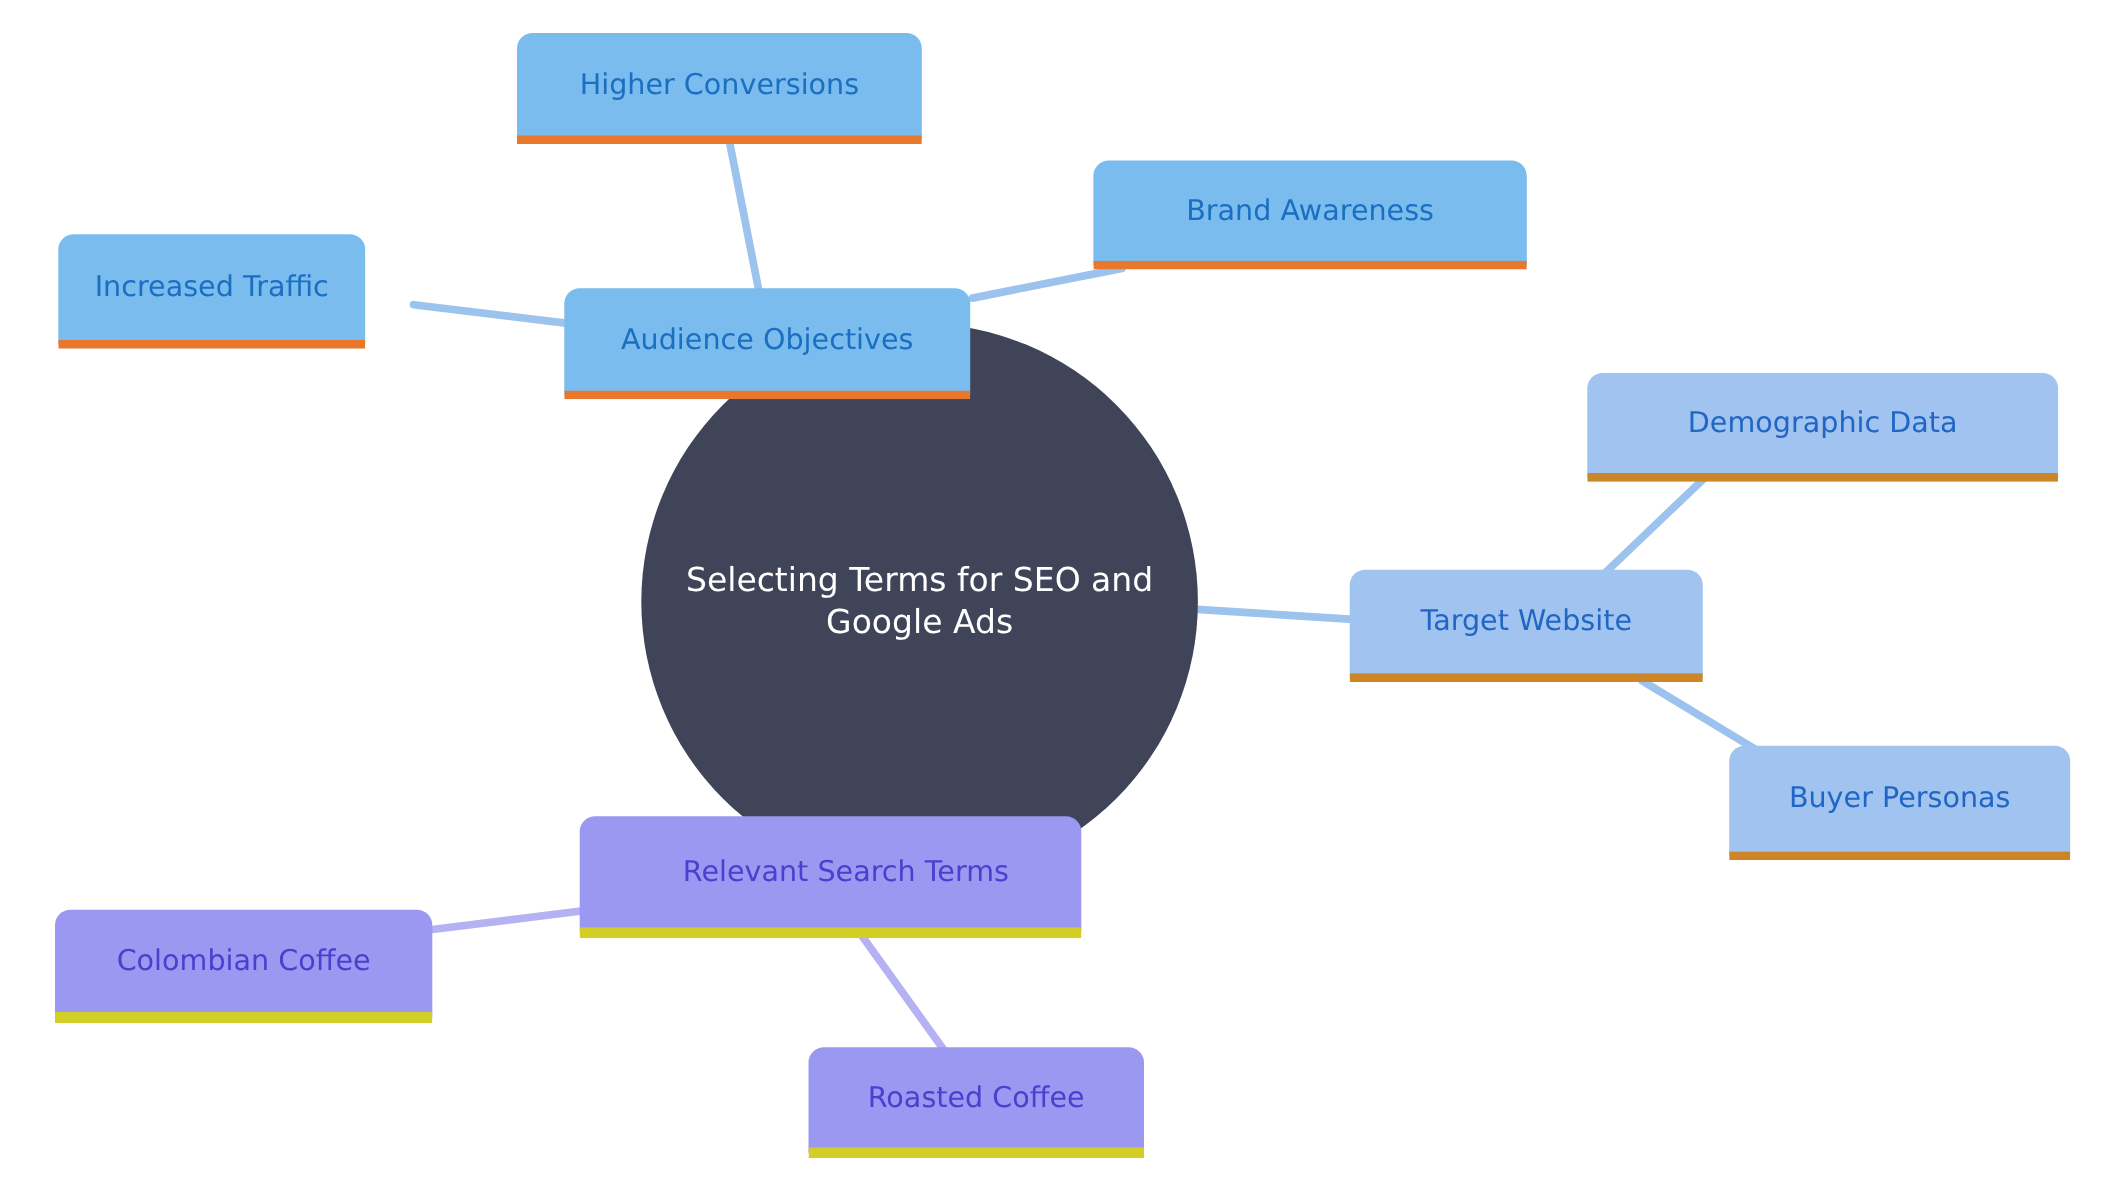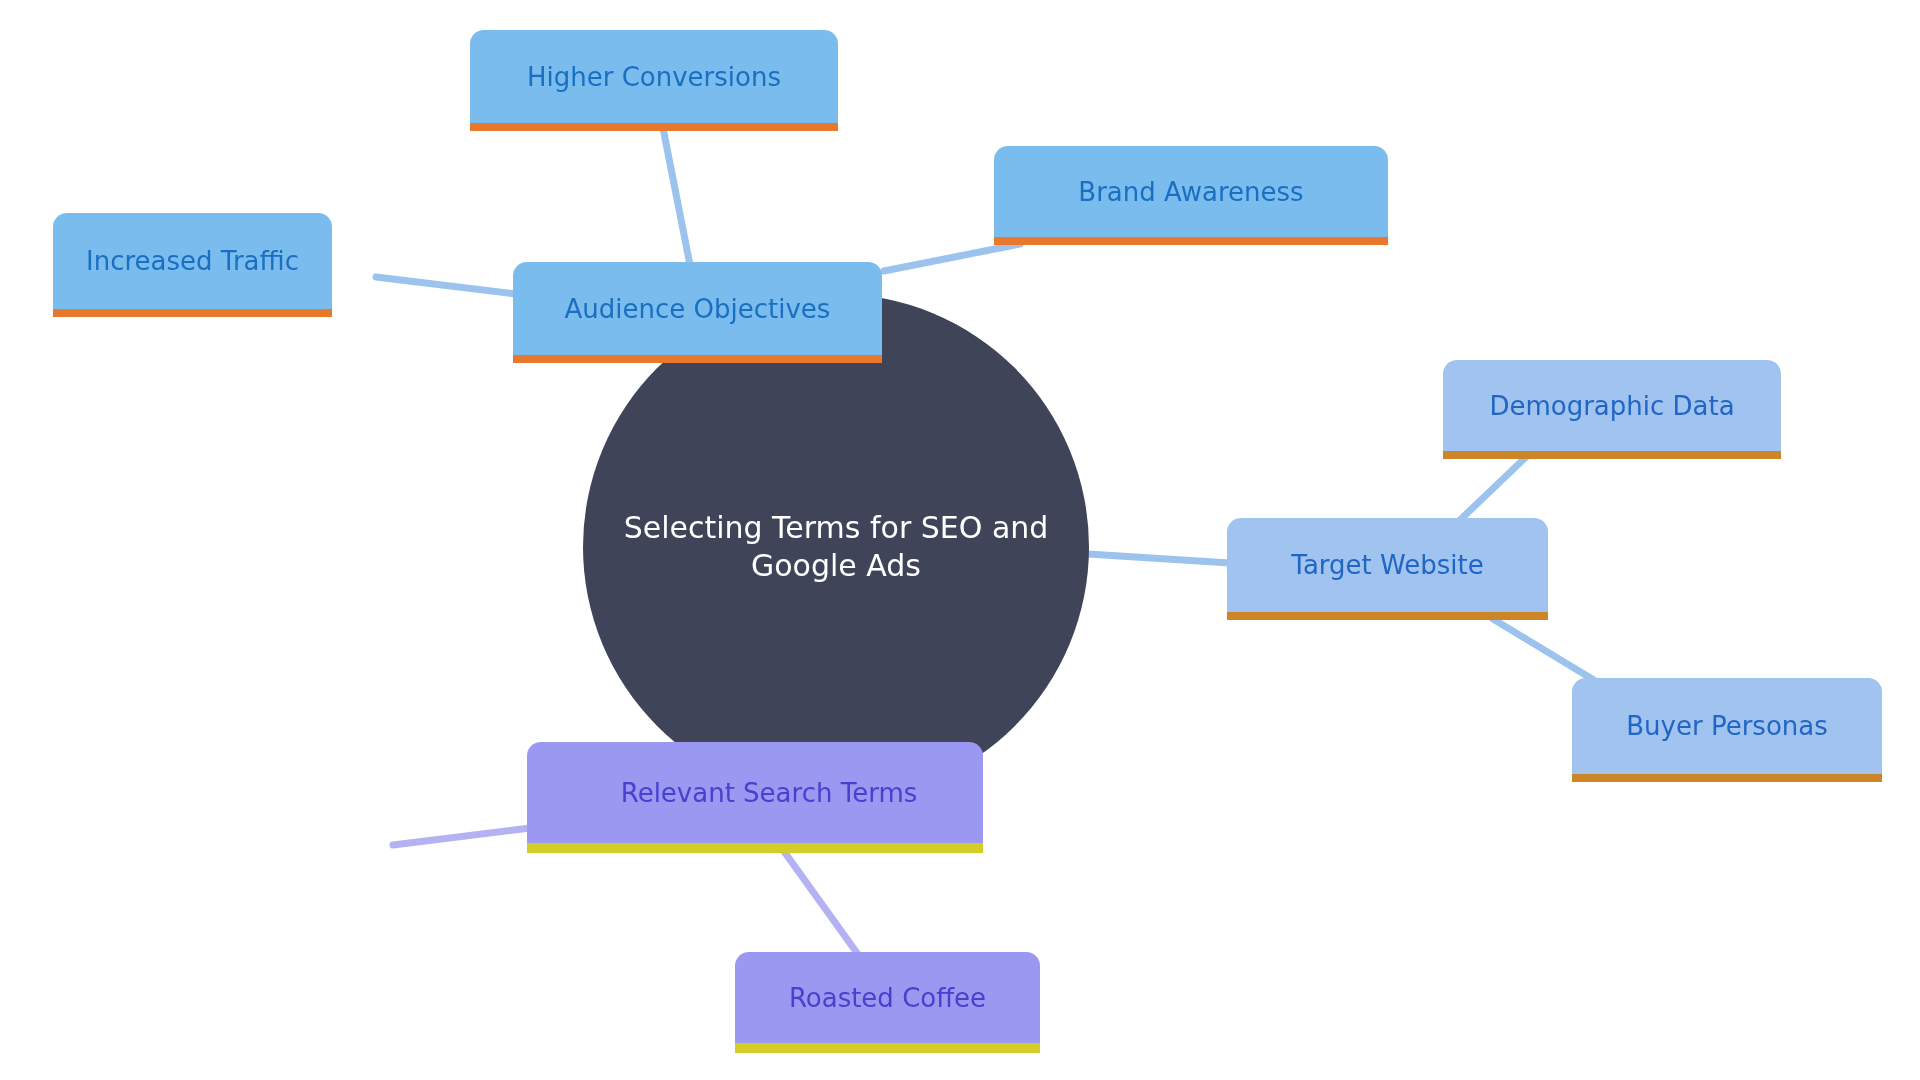--- a/index.html
+++ b/index.html
@@ -112,30 +112,33 @@
   </div>
 
   <div class="node sky" style="left:966px; top:146px; width:394px; height:91px;margin-left:28px;">
     <span>Brand Awareness</span>
   </div>
 
   <div class="node peri" style="left:1227px; top:518px; width:321px; height:94px;">
     <span>Target Website</span>
   </div>
 
-  <div class="node peri" style="left:1443px; top:339px; width:338px; height:91px;margin-top:21px;">
+  <div class="node peri" style="left:1443px; top:339px; width:428px; height:91px;">
     <span>Demographic Data</span>
   </div>
 
   <div class="node peri" style="left:1572px; top:678px; width:310px; height:96px;">
     <span>Buyer Personas</span>
   </div>
 
   <div class="node purple" style="left:527px; top:742px; width:428px; height:101px;padding-left:28px;">
     <span>Relevant Search Terms</span>
   </div>
 
+  <div class="node purple" style="left:50px; top:827px; width:343px; height:93px;">
+    <span>Colombian Coffee</span>
+  </div>
 
   <div class="node purple" style="left:735px; top:952px; width:305px; height:91px;">
     <span>Roasted Coffee</span>
   </div>
 
 </div>
 
 </body></html>

